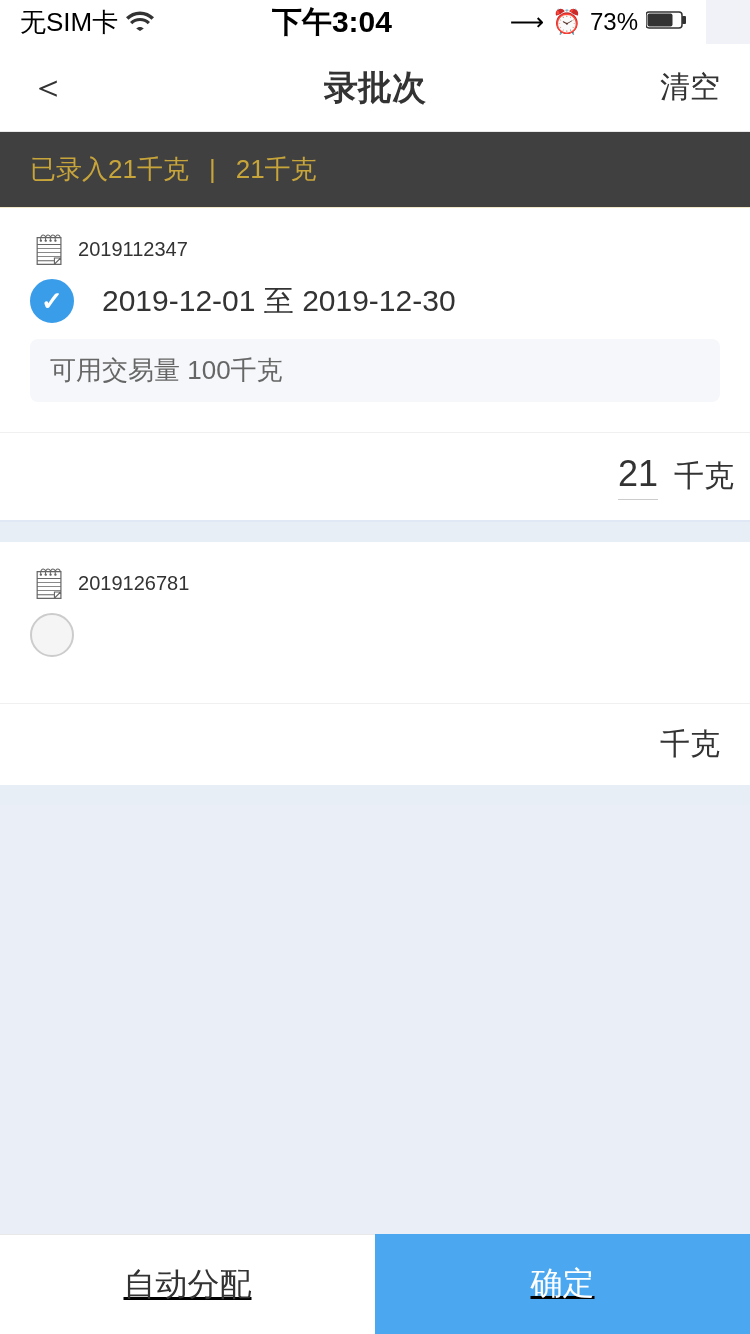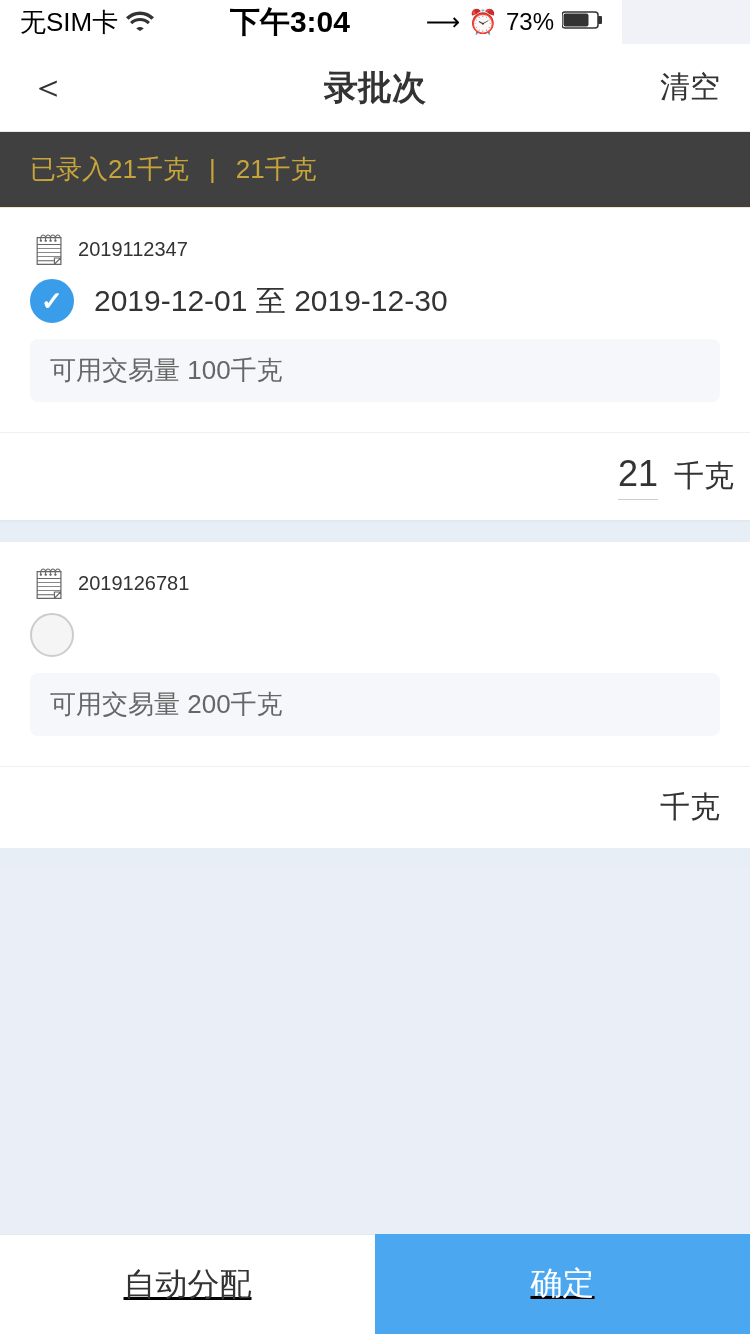--- a/index.html
+++ b/index.html
@@ -7,21 +7,21 @@
     body {
       width: 750px;
       min-height: 1334px;
       font-family: -apple-system, "PingFang SC", "Helvetica Neue", Arial, sans-serif;
       background: #f0f2f7;
       overflow-x: hidden;
     }
 
     
     .status-bar {
-      width: 622px;
+      width: 706px;
       height: 44px;
       background: #fff;
       display: flex;
       align-items: center;
       justify-content: space-between;
       padding: 0 20px;
       font-size: 28px;
     }
     .status-left {
       display: flex;
@@ -106,21 +106,21 @@
       color: #666;
     }
     .batch-id {
       font-size: 20px;
       color: #333;
       font-weight: 500;
     }
     .batch-date-row {
       display: flex;
       align-items: center;
-      gap: 20px;
+      gap: 28px;
       margin-bottom: 16px;
     }
     .radio-circle {
       width: 44px;
       height: 44px;
       border-radius: 50%;
       border: 2px solid #ccc;
       background: #f5f5f5;
       flex-shrink: 0;
     }
@@ -311,21 +311,20 @@
 
   <div class="batch-item">
     <div class="batch-item-inner">
       <div class="batch-id-row">
         <span class="batch-doc-icon">🗒</span>
         <span class="batch-id">2019126781</span>
       </div>
       <div class="batch-date-row">
         <div class="radio-circle"></div>
       </div>
-      <div class="batch-available">可用交易量 200千克</div>
     </div>
     <div class="input-row">
       <span class="input-unit">千克</span>
     </div>
   </div>
 
   <div class="section-divider"></div>
 
   <div class="empty-area"></div>
 </div>

